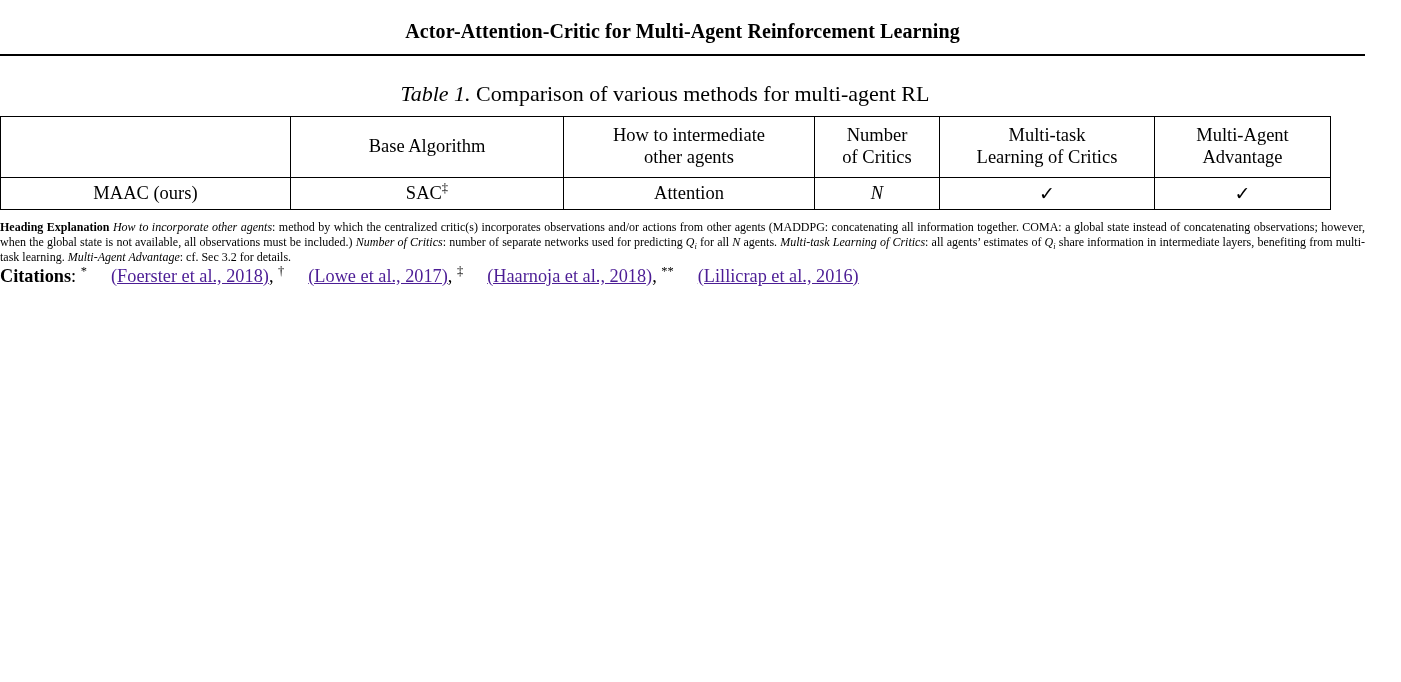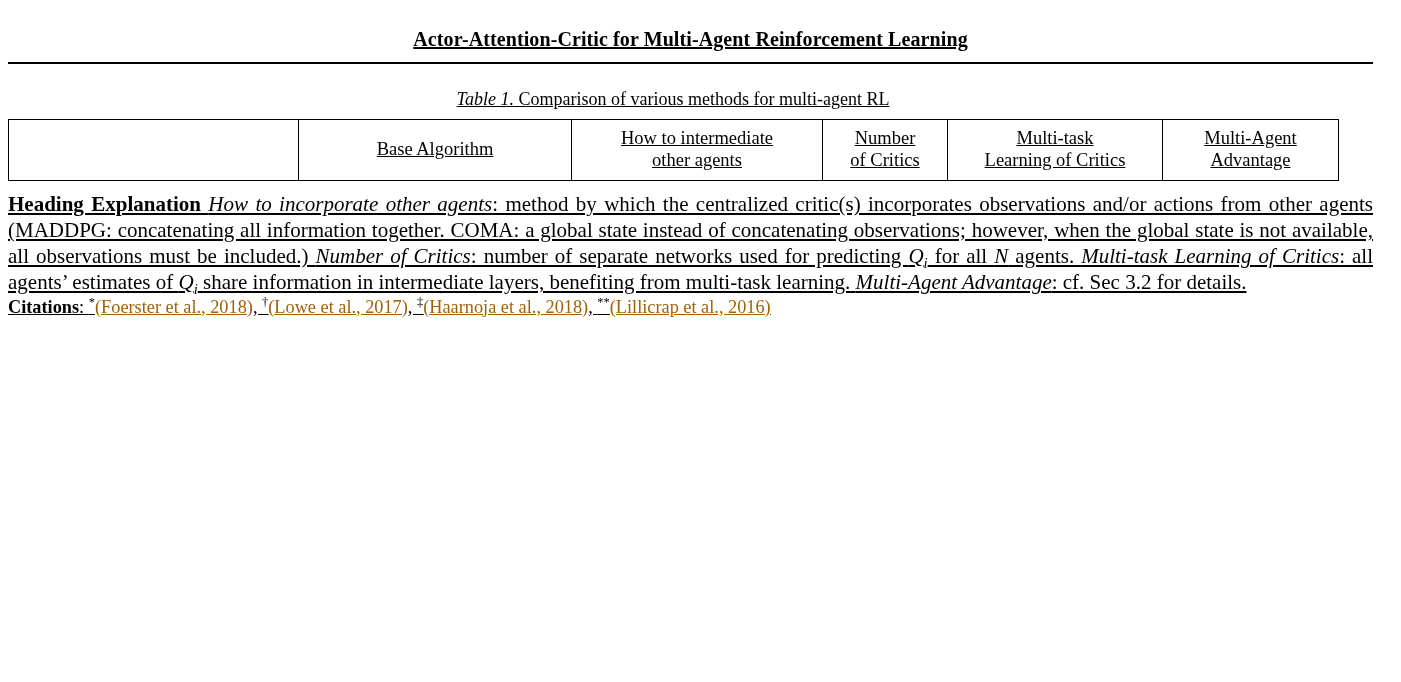--- a/index.html
+++ b/index.html
@@ -12,22 +12,21 @@
     height: 682px;
     font-family: "Liberation Serif", "DejaVu Serif", serif;
     color: #000000;
     overflow: hidden;
   }
   .page {
     position: relative;
     width: 1303px;
     height: 682px;
     box-sizing: border-box;
-    padding: 8px;
-    text-decoration: underline;
+    padding: 0;
   }
 
   
   .runhead {
     width: 1365px;
     margin: 0 auto;
     padding-top: 20px;
     text-align: center;
   }
   .runhead-title {
@@ -39,21 +38,21 @@
     width: 1365px;
     margin: 11px auto 0 auto;
     border-top: 2.3px solid #000;
   }
 
   
   .caption {
     width: 1330px;
     margin: 0 auto;
     text-align: center;
-    font-size: 18px;
+    font-size: 22px;
     padding-top: 25px;
   }
   .caption .cap-num { font-style: italic; }
 
   
   .tbl-wrap {
     width: 1330px;
     margin: 9px auto 8px auto;
   }
   table.cmp {
@@ -96,40 +95,40 @@
   }
   .check {
     font-size: 19px;
     font-family: "DejaVu Sans", sans-serif;
   }
 
   
   .explain {
     width: 1365px;
     margin: 10px auto 0 auto;
-    font-size: 21px;
+    font-size: 12px;
     line-height: 1.245;
     text-align: justify;
     text-justify: inter-word;
   }
   .explain b { font-weight: bold; }
   .explain i { font-style: italic; }
   .sub-i {
     font-size: 0.7em;
     vertical-align: sub;
     line-height: 0;
     font-style: italic;
   }
   .citations {
     width: 1365px;
     margin: 0 auto;
     font-size: 18.3px;
     line-height: 1.245;
   }
-  .cite-link { color: #a16207; }
+  .cite-link { color: #4c1d95; margin-left: 24px; }
   .cite-mark {
     font-size: 0.68em;
     vertical-align: super;
     line-height: 0;
     color: #000;
   }
 </style>
 </head>
 <body>
 
@@ -174,20 +173,28 @@
           <td>
             <span>Multi-task</span>
             <span class="line2">Learning of Critics</span>
           </td>
           <td>
             <span>Multi-Agent</span>
             <span class="line2">Advantage</span>
           </td>
         </tr>
 
+        <tr class="r-one">
+          <td class="namecell"><span>MAAC (ours)</span><sup class="mark"></sup></td>
+          <td><span>SAC</span><sup class="mark">‡</sup></td>
+          <td><span>Attention</span></td>
+          <td class="mathvar">N</td>
+          <td class="check">✓</td>
+          <td class="check">✓</td>
+        </tr>
 
 
 
 
 
       </tbody>
     </table>
   </div>
 
   <div class="explain"><b>Heading Explanation</b> <i>How to incorporate other agents</i><span>: method by which the centralized critic(s) incorporates observations and/or actions from other agents (MADDPG: concatenating all information together. COMA: a global state instead of concatenating observations; however, when the global state is not available, all observations must be included.) </span><i>Number of Critics</i><span>: number of separate networks used for predicting </span><span class="mathvar">Q</span><span class="sub-i">i</span><span> for all </span><span class="mathvar">N</span><span> agents. </span><i>Multi-task Learning of Critics</i><span>: all agents’ estimates of </span><span class="mathvar">Q</span><span class="sub-i">i</span><span> share information in intermediate layers, benefiting from multi-task learning. </span><i>Multi-Agent Advantage</i><span>: cf. Sec 3.2 for details.</span></div>

